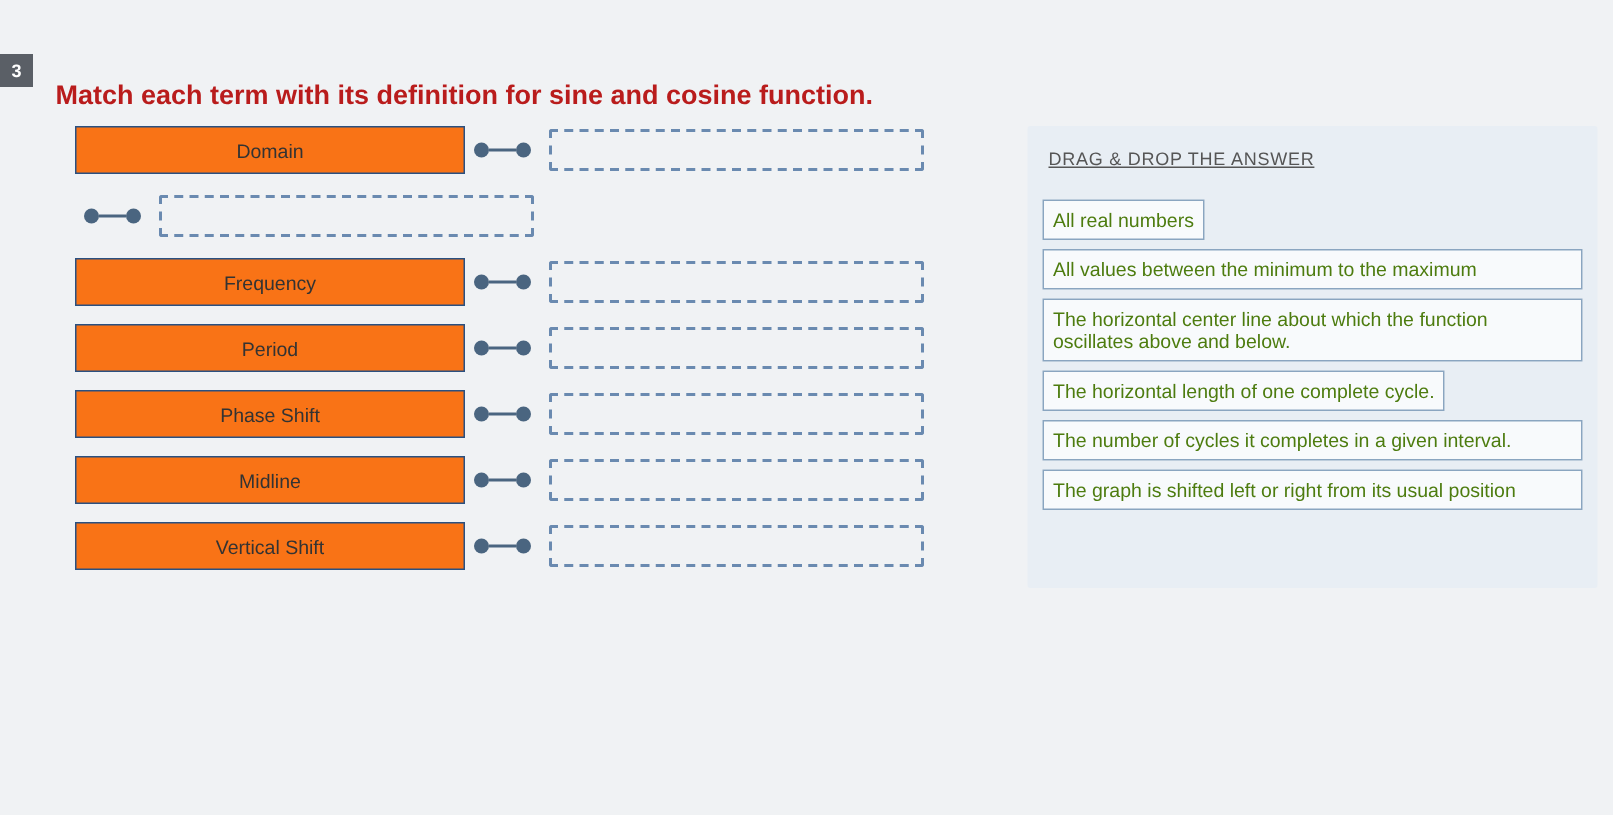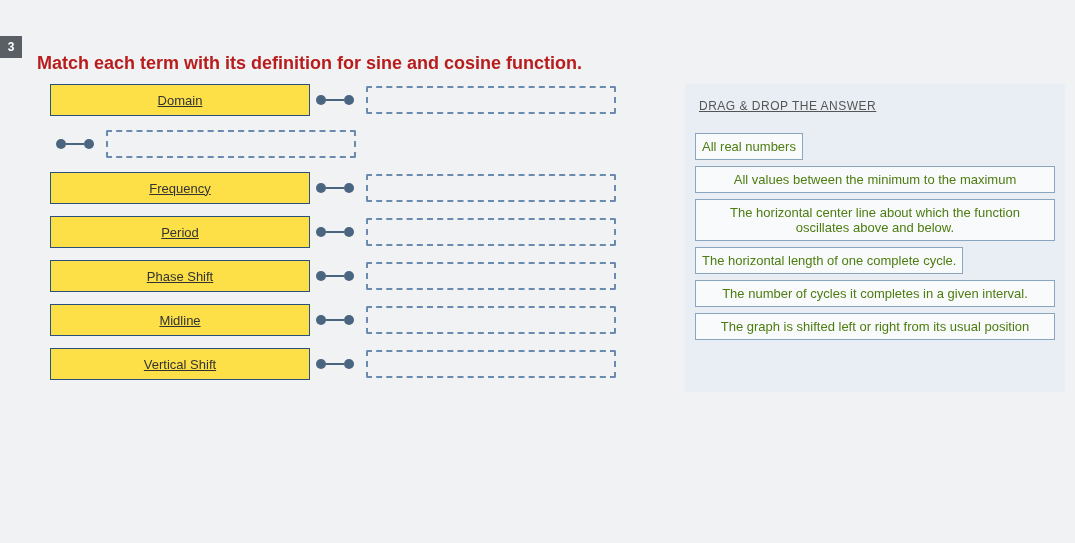--- a/index.html
+++ b/index.html
@@ -39,27 +39,26 @@
     .match-row {
       display: flex;
       align-items: center;
       margin-bottom: 12px;
       height: 32px;
     }
     .term-box {
       width: 260px;
       height: 32px;
       border: 1px solid #2a5080;
-      background: #fde047;
+      background: #f97316;
       display: flex;
       align-items: center;
       justify-content: center;
       font-size: 13px;
       color: #333;
-      text-decoration: underline;
     }
     .connector {
       display: flex;
       align-items: center;
       margin: 0 6px;
     }
     .dot {
       width: 10px;
       height: 10px;
       border-radius: 50%;
@@ -98,21 +97,21 @@
       border: 1px solid #8aa5c0;
       background: #f8fafc;
       padding: 5px 6px;
       font-size: 13px;
       color: #4d7c0f;
       margin-bottom: 6px;
       cursor: grab;
       display: inline-block;
       min-width: fit-content;
     }
-    .answer-box.full { display: block; text-align: center; }
+    .answer-box.full { display: block; }
   </style>
 </head>
 <body>
 
 <div class="header-row">
   <div class="qnum">3</div>
   <div class="qtext">Match each term with its definition for sine and cosine function.</div>
 </div>
 
 <div class="content">

